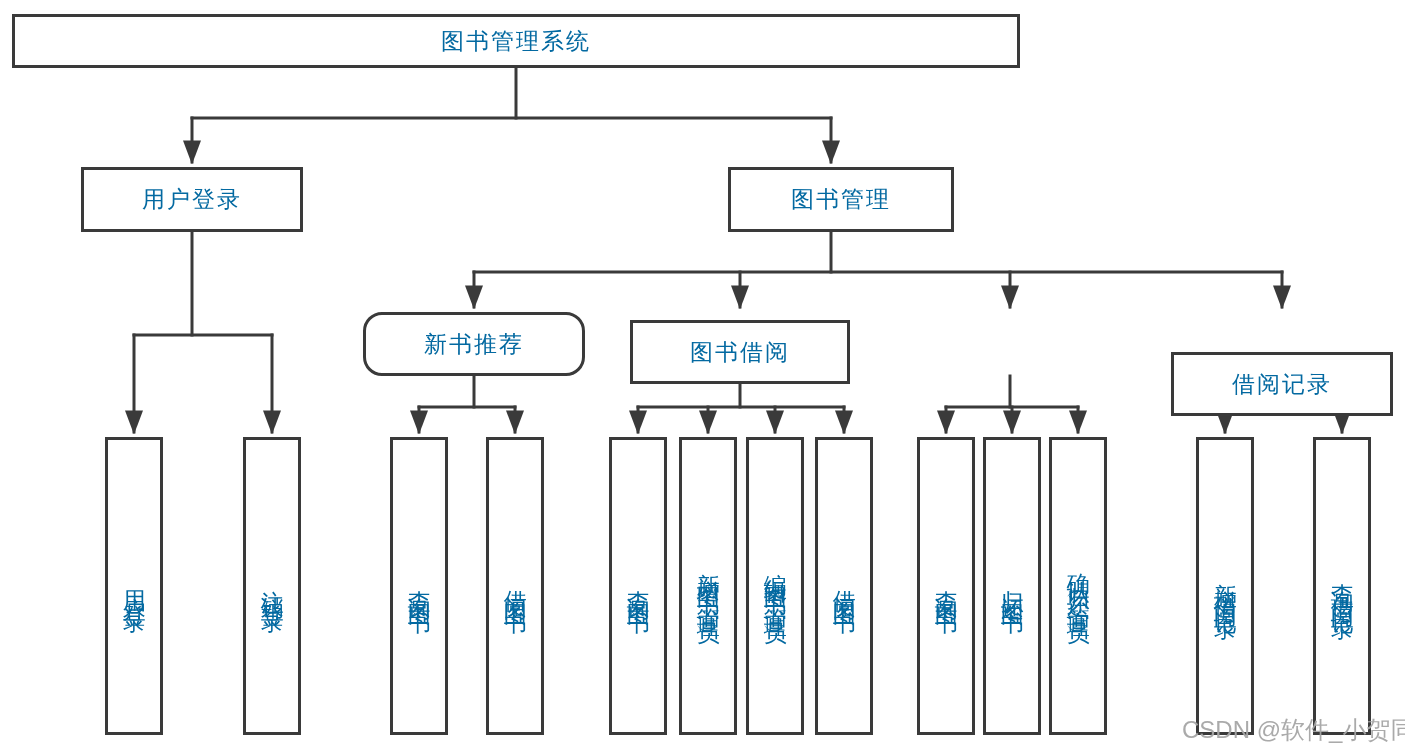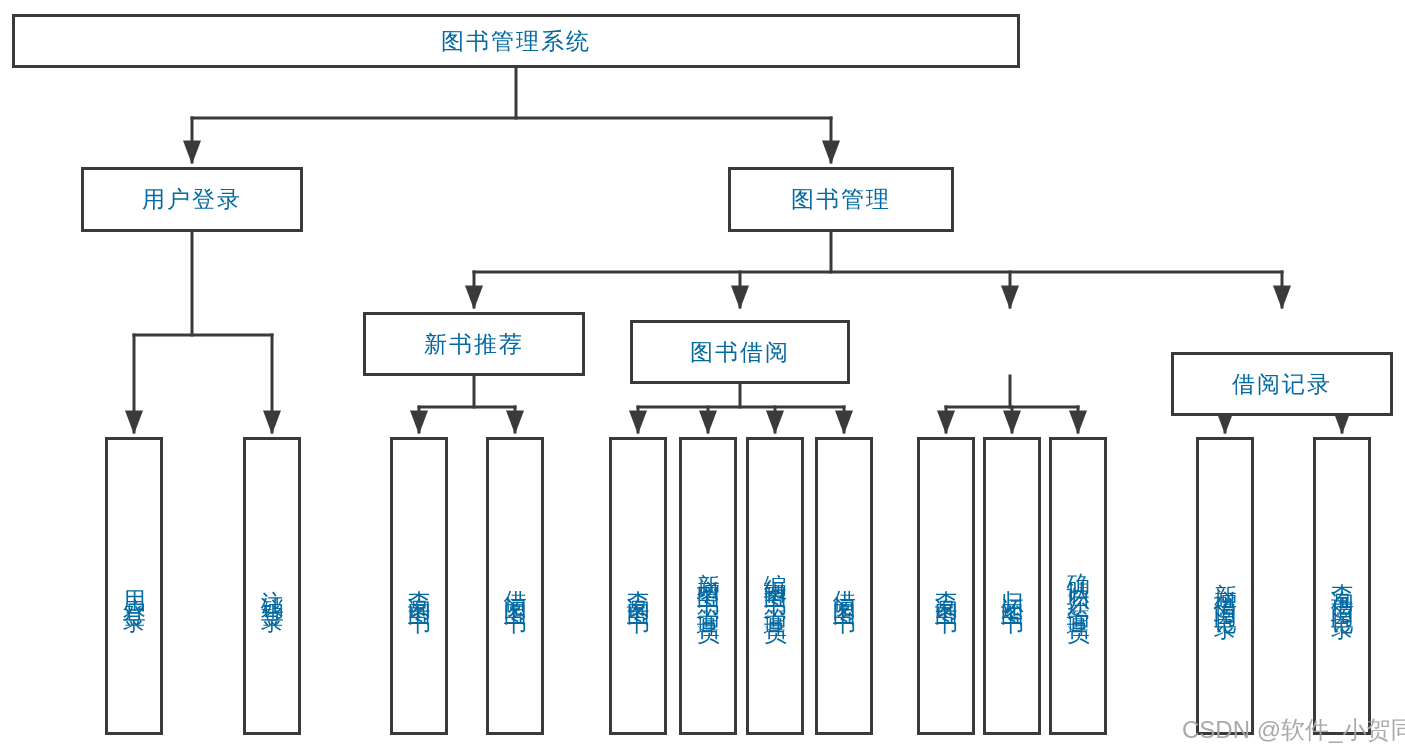--- a/index.html
+++ b/index.html
@@ -103,21 +103,21 @@
     <span class="h-label">图书管理系统</span>
   </div>
 
   <div class="node" style="left:81px; top:167px; width:222px; height:65px;">
     <span class="h-label">用户登录</span>
   </div>
   <div class="node" style="left:720px; top:167px; width:226px; height:65px;margin-left:8px;">
     <span class="h-label">图书管理</span>
   </div>
 
-  <div class="node" style="left:363px; top:312px; width:222px; height:64px;">
+  <div class="node" style="left:363px; top:312px; width:222px; height:64px;border-radius:19px;">
     <span class="h-label">新书推荐</span>
   </div>
   <div class="node" style="left:630px; top:312px; width:220px; height:64px;margin-top:8px;">
     <span class="h-label">图书借阅</span>
   </div>
   <div class="node" style="left:1171px; top:312px; width:222px; height:64px;margin-top:40px;">
     <span class="h-label">借阅记录</span>
   </div>
 
   <div class="node" style="left:105px; top:437px; width:58px; height:298px;">

